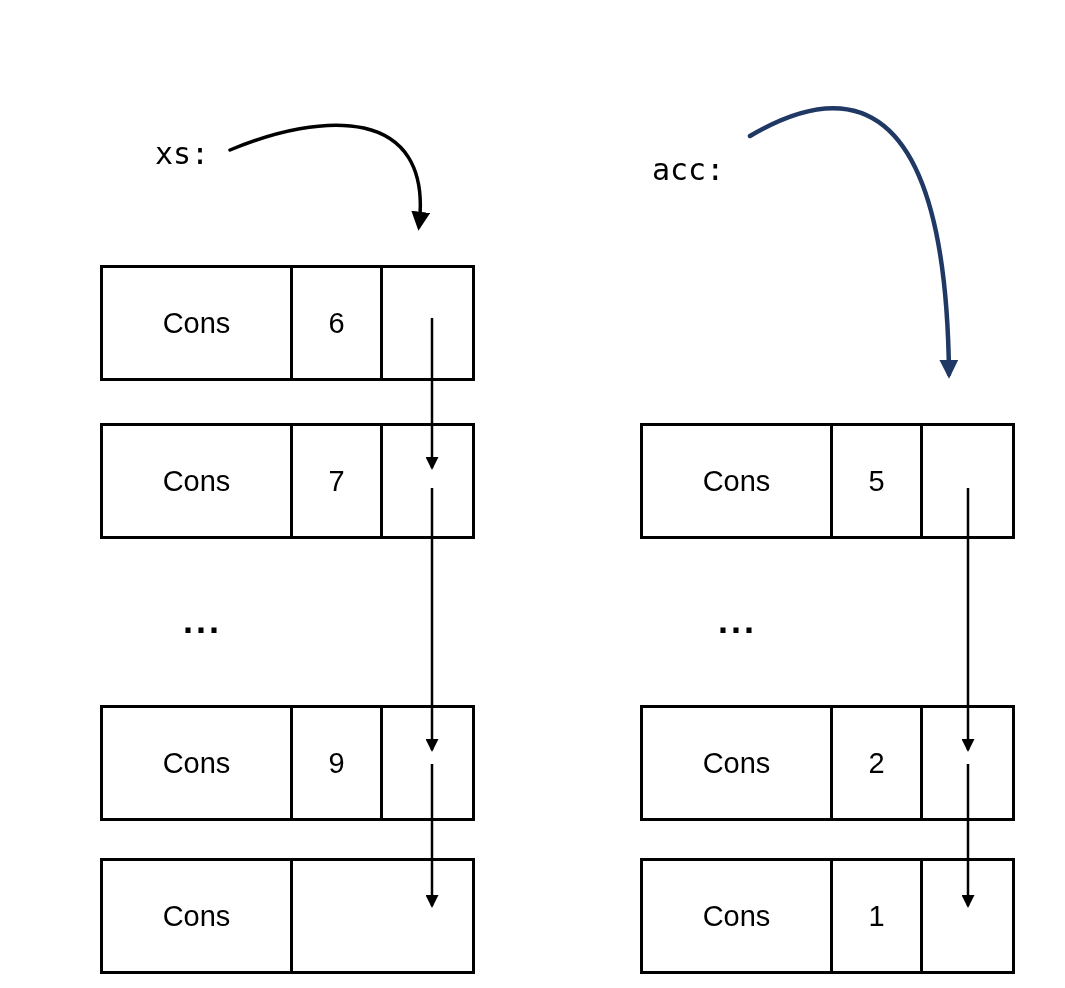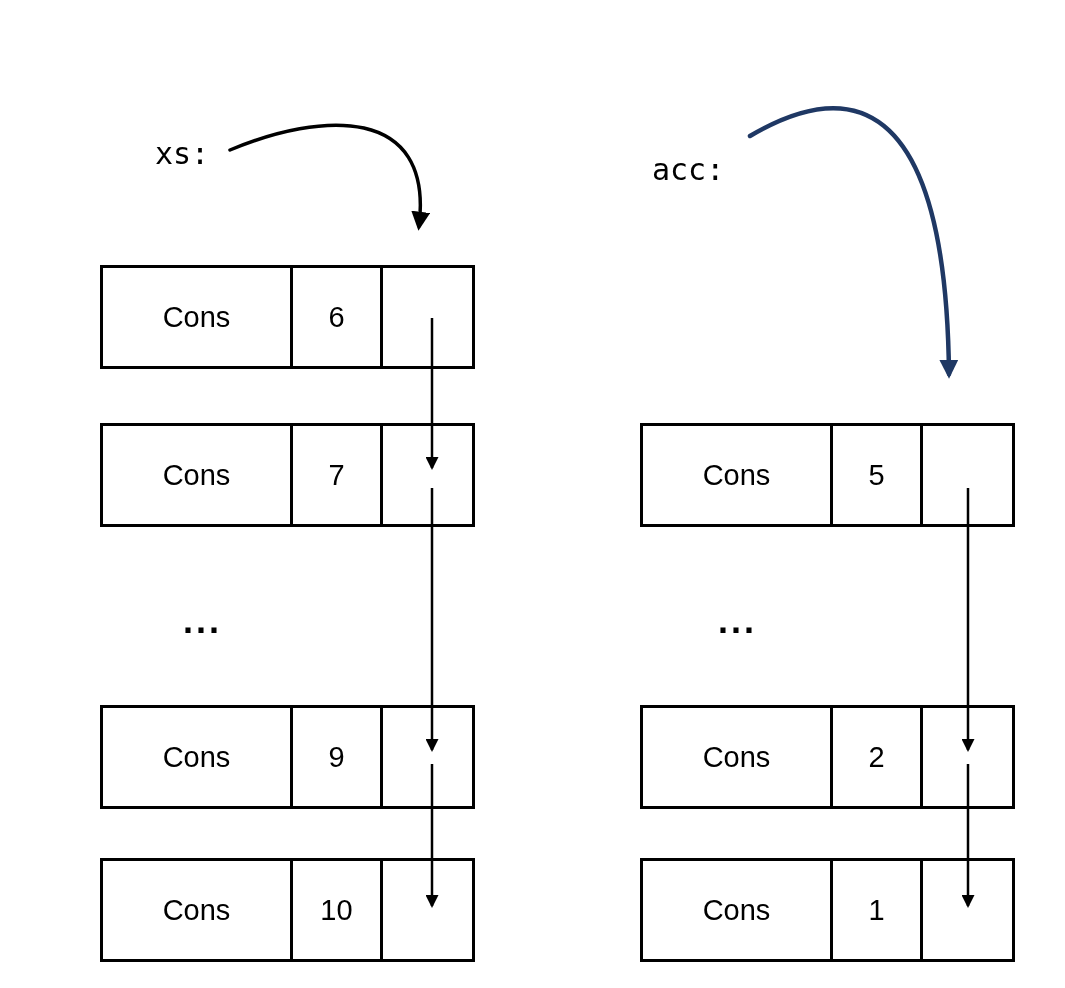--- a/index.html
+++ b/index.html
@@ -16,21 +16,21 @@
   }
   .var-label {
     position: absolute;
     font-family: "DejaVu Sans Mono", monospace;
     font-size: 30px;
     color: #000000;
     white-space: nowrap;
   }
   .cons-box {
     position: absolute;
-    width: 375px; height: 104px;
+    width: 375px; height: 116px;
     border: 3px solid #000000;
     background: #ffffff;
     display: flex;
   }
   .cell {
     display: flex;
     align-items: center;
     justify-content: center;
     font-size: 29px;
     color: #000000;
@@ -77,21 +77,20 @@
     <div class="ellipsis" style="left:183px; top:600px;">...</div>
 
     <div class="cons-box" style="left:100px; top:705px;">
       <div class="cell tag">Cons</div>
       <div class="cell value">9</div>
       <div class="cell pointer"></div>
     </div>
 
     <div class="cons-box" style="left:100px; top:858px;">
       <div class="cell tag">Cons</div>
-      <div class="cell value">10</div>
       <div class="cell pointer"></div>
     </div>
   </div>
 
   <div>
     <div class="cons-box" style="left:640px; top:423px;">
       <div class="cell tag">Cons</div>
       <div class="cell value">5</div>
       <div class="cell pointer"></div>
     </div>

